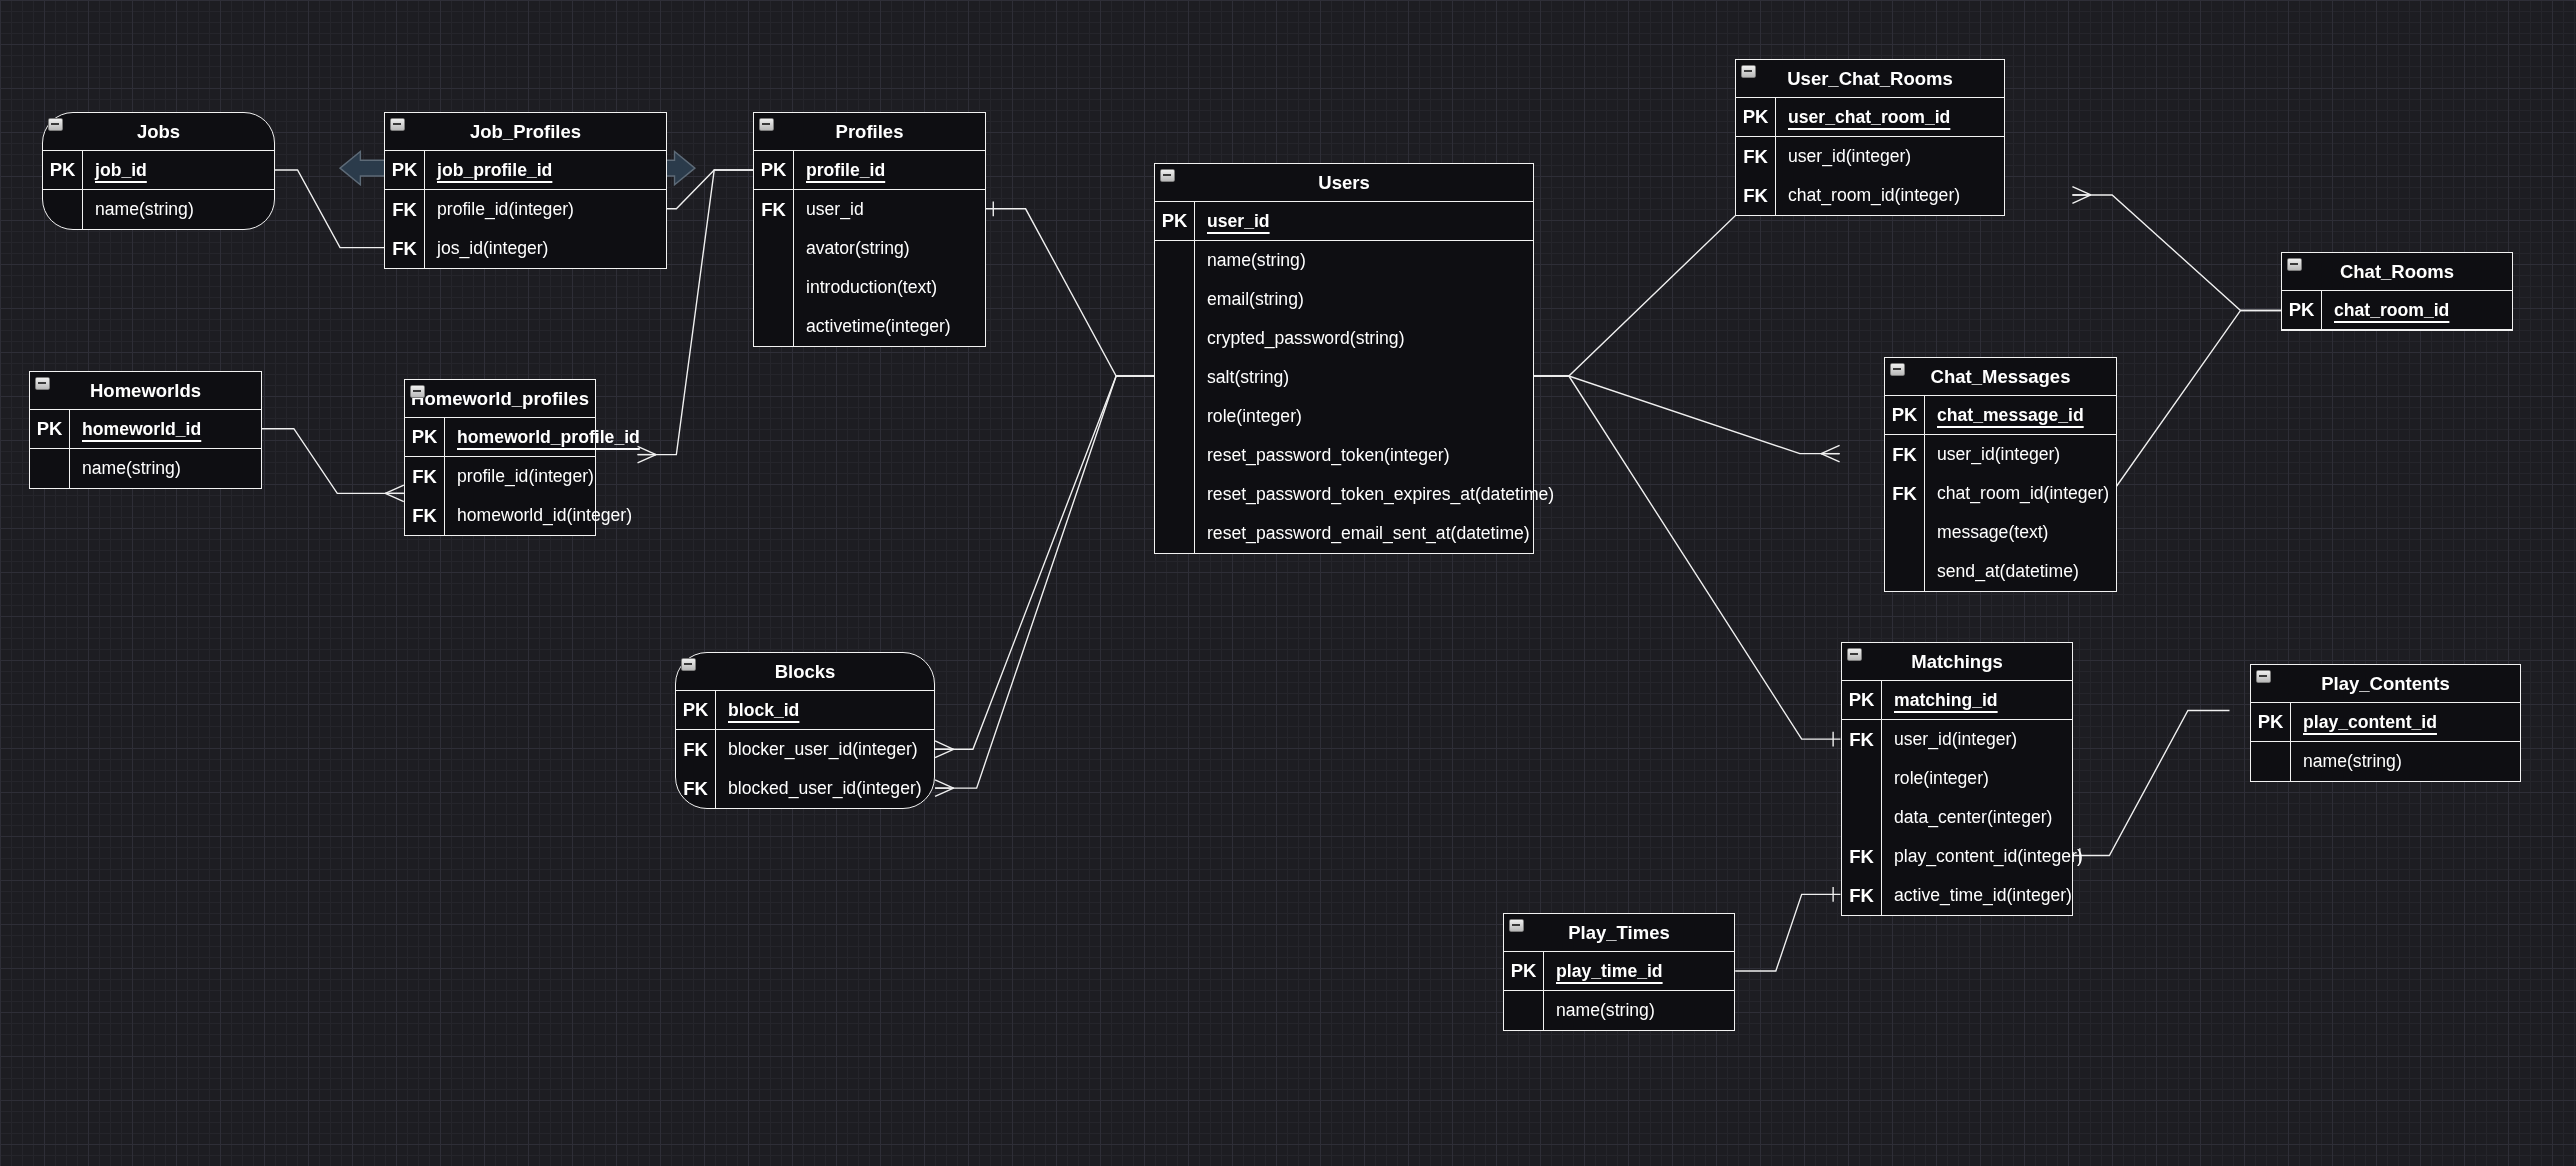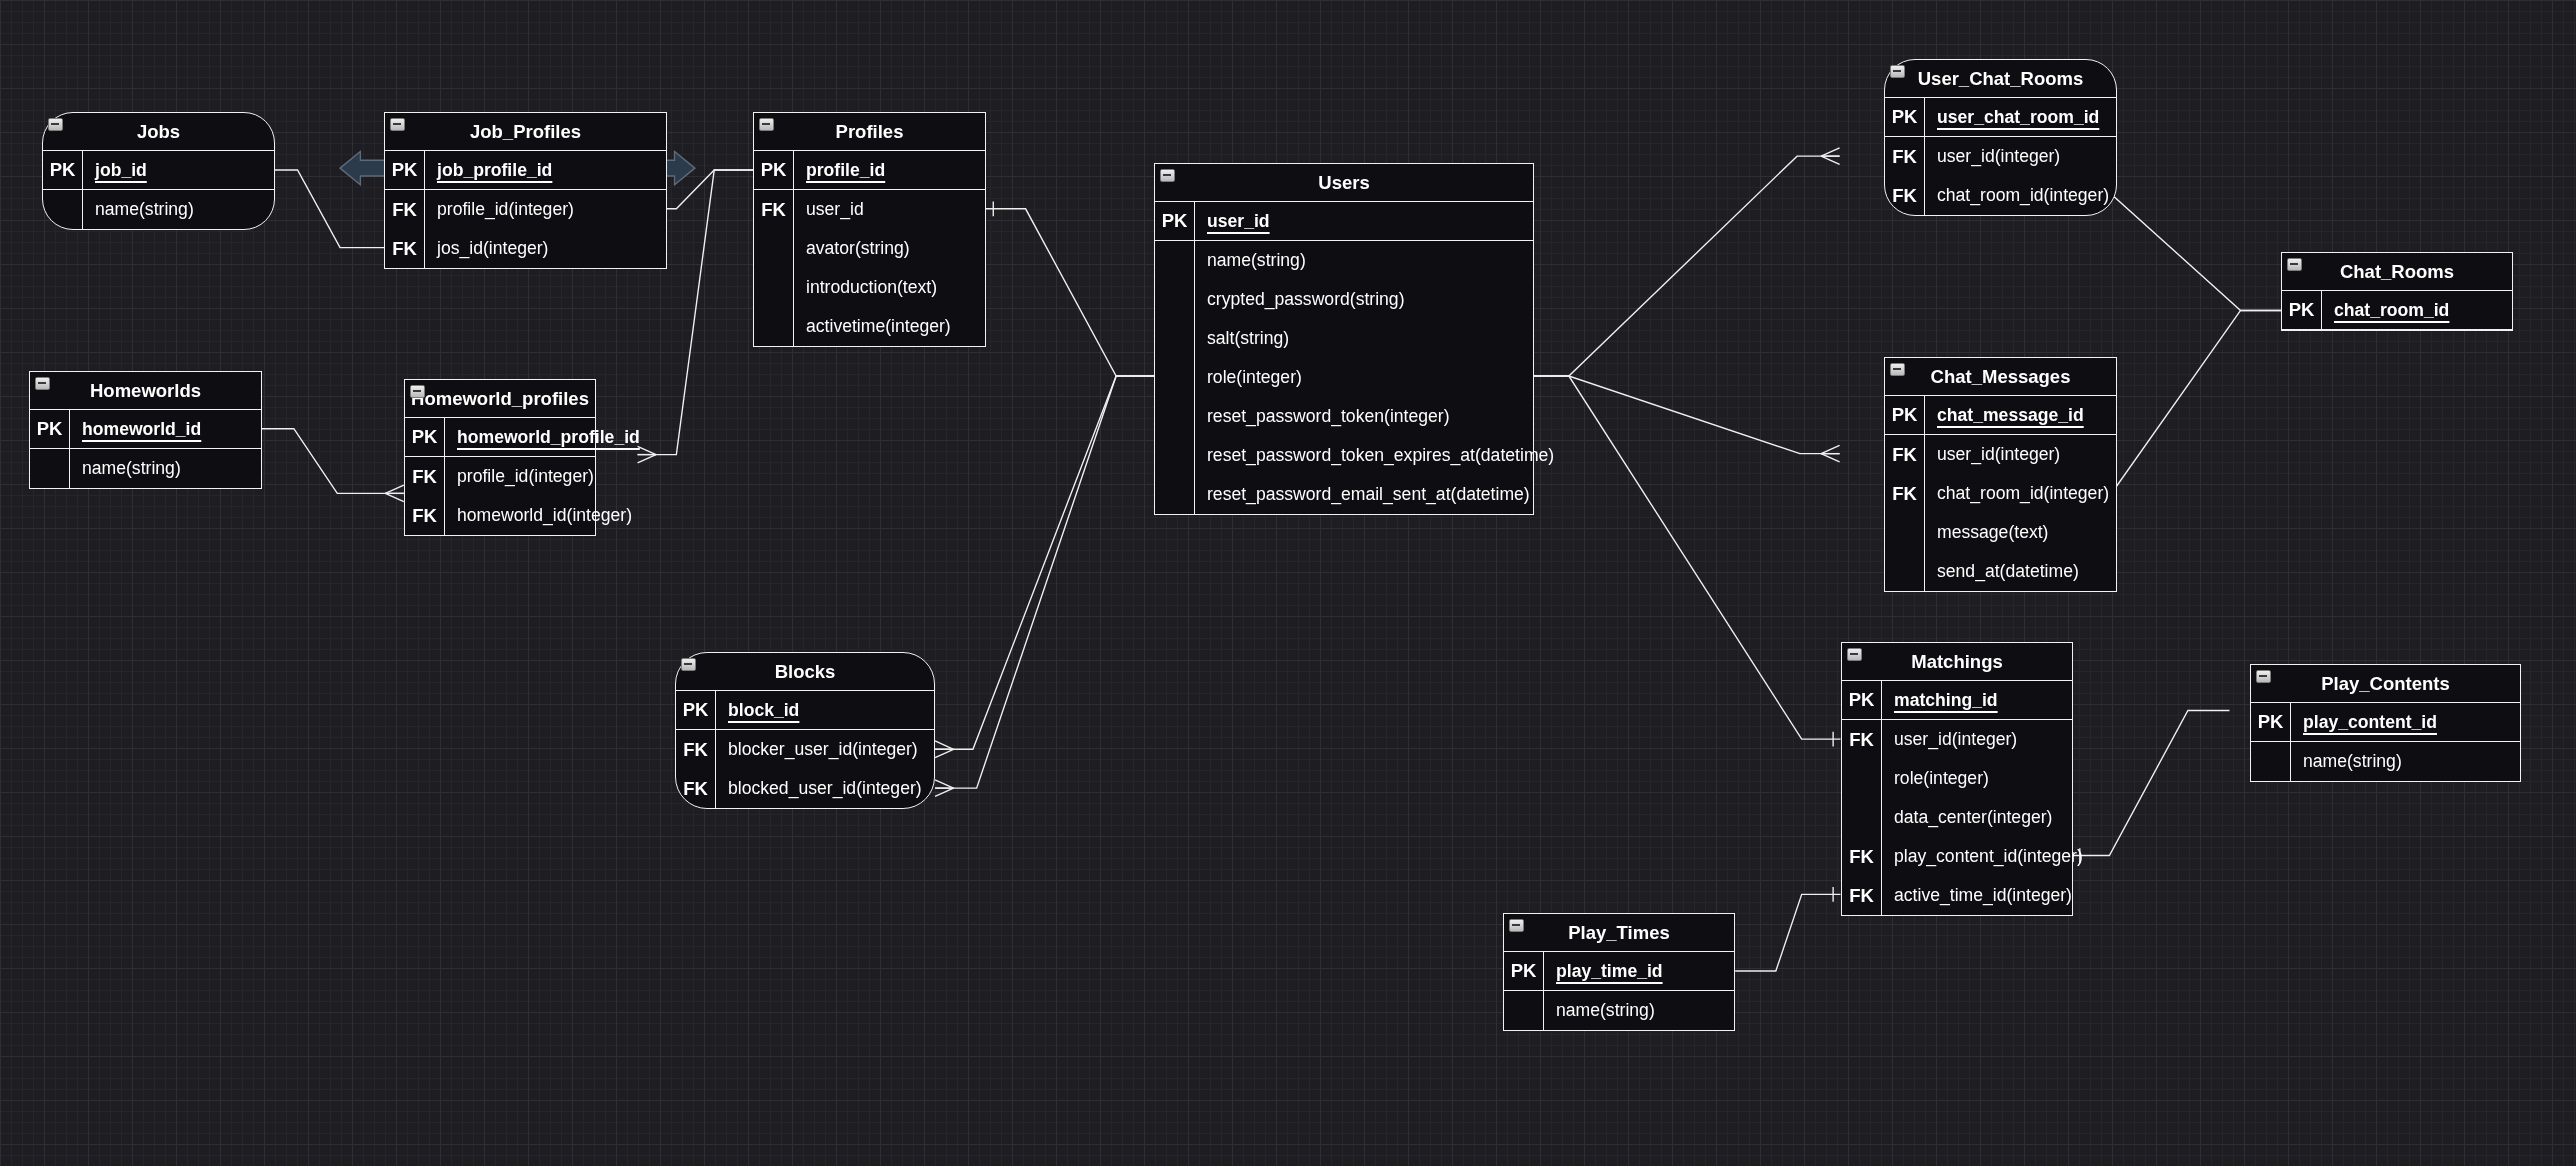--- a/index.html
+++ b/index.html
@@ -244,20 +244,24 @@
       <div class="er-row pk-row">
         <div class="er-key">PK</div>
         <div class="er-attr pk">user_id</div>
       </div>
       <div class="er-row">
         <div class="er-key"></div>
         <div class="er-attr">name(string)</div>
       </div>
       <div class="er-row">
         <div class="er-key"></div>
+        <div class="er-attr">email(string)</div>
+      </div>
+      <div class="er-row">
+        <div class="er-key"></div>
         <div class="er-attr">crypted_password(string)</div>
       </div>
       <div class="er-row">
         <div class="er-key"></div>
         <div class="er-attr">salt(string)</div>
       </div>
       <div class="er-row">
         <div class="er-key"></div>
         <div class="er-attr">role(integer)</div>
       </div>
@@ -285,21 +289,21 @@
       </div>
       <div class="er-row">
         <div class="er-key">FK</div>
         <div class="er-attr">blocker_user_id(integer)</div>
       </div>
       <div class="er-row">
         <div class="er-key">FK</div>
         <div class="er-attr">blocked_user_id(integer)</div>
       </div>
     </div>
-    <div class="er-table" style="left: 1884px; top: 59px; width: 233px; border-radius: 31px;">
+    <div class="er-table" style="left: 1735px; top: 59px; width: 270px;">
       <div class="er-header">
         <div class="collapse-btn"></div>
         <span>User_Chat_Rooms</span>
       </div>
       <div class="er-row pk-row">
         <div class="er-key">PK</div>
         <div class="er-attr pk">user_chat_room_id</div>
       </div>
       <div class="er-row">
         <div class="er-key">FK</div>

